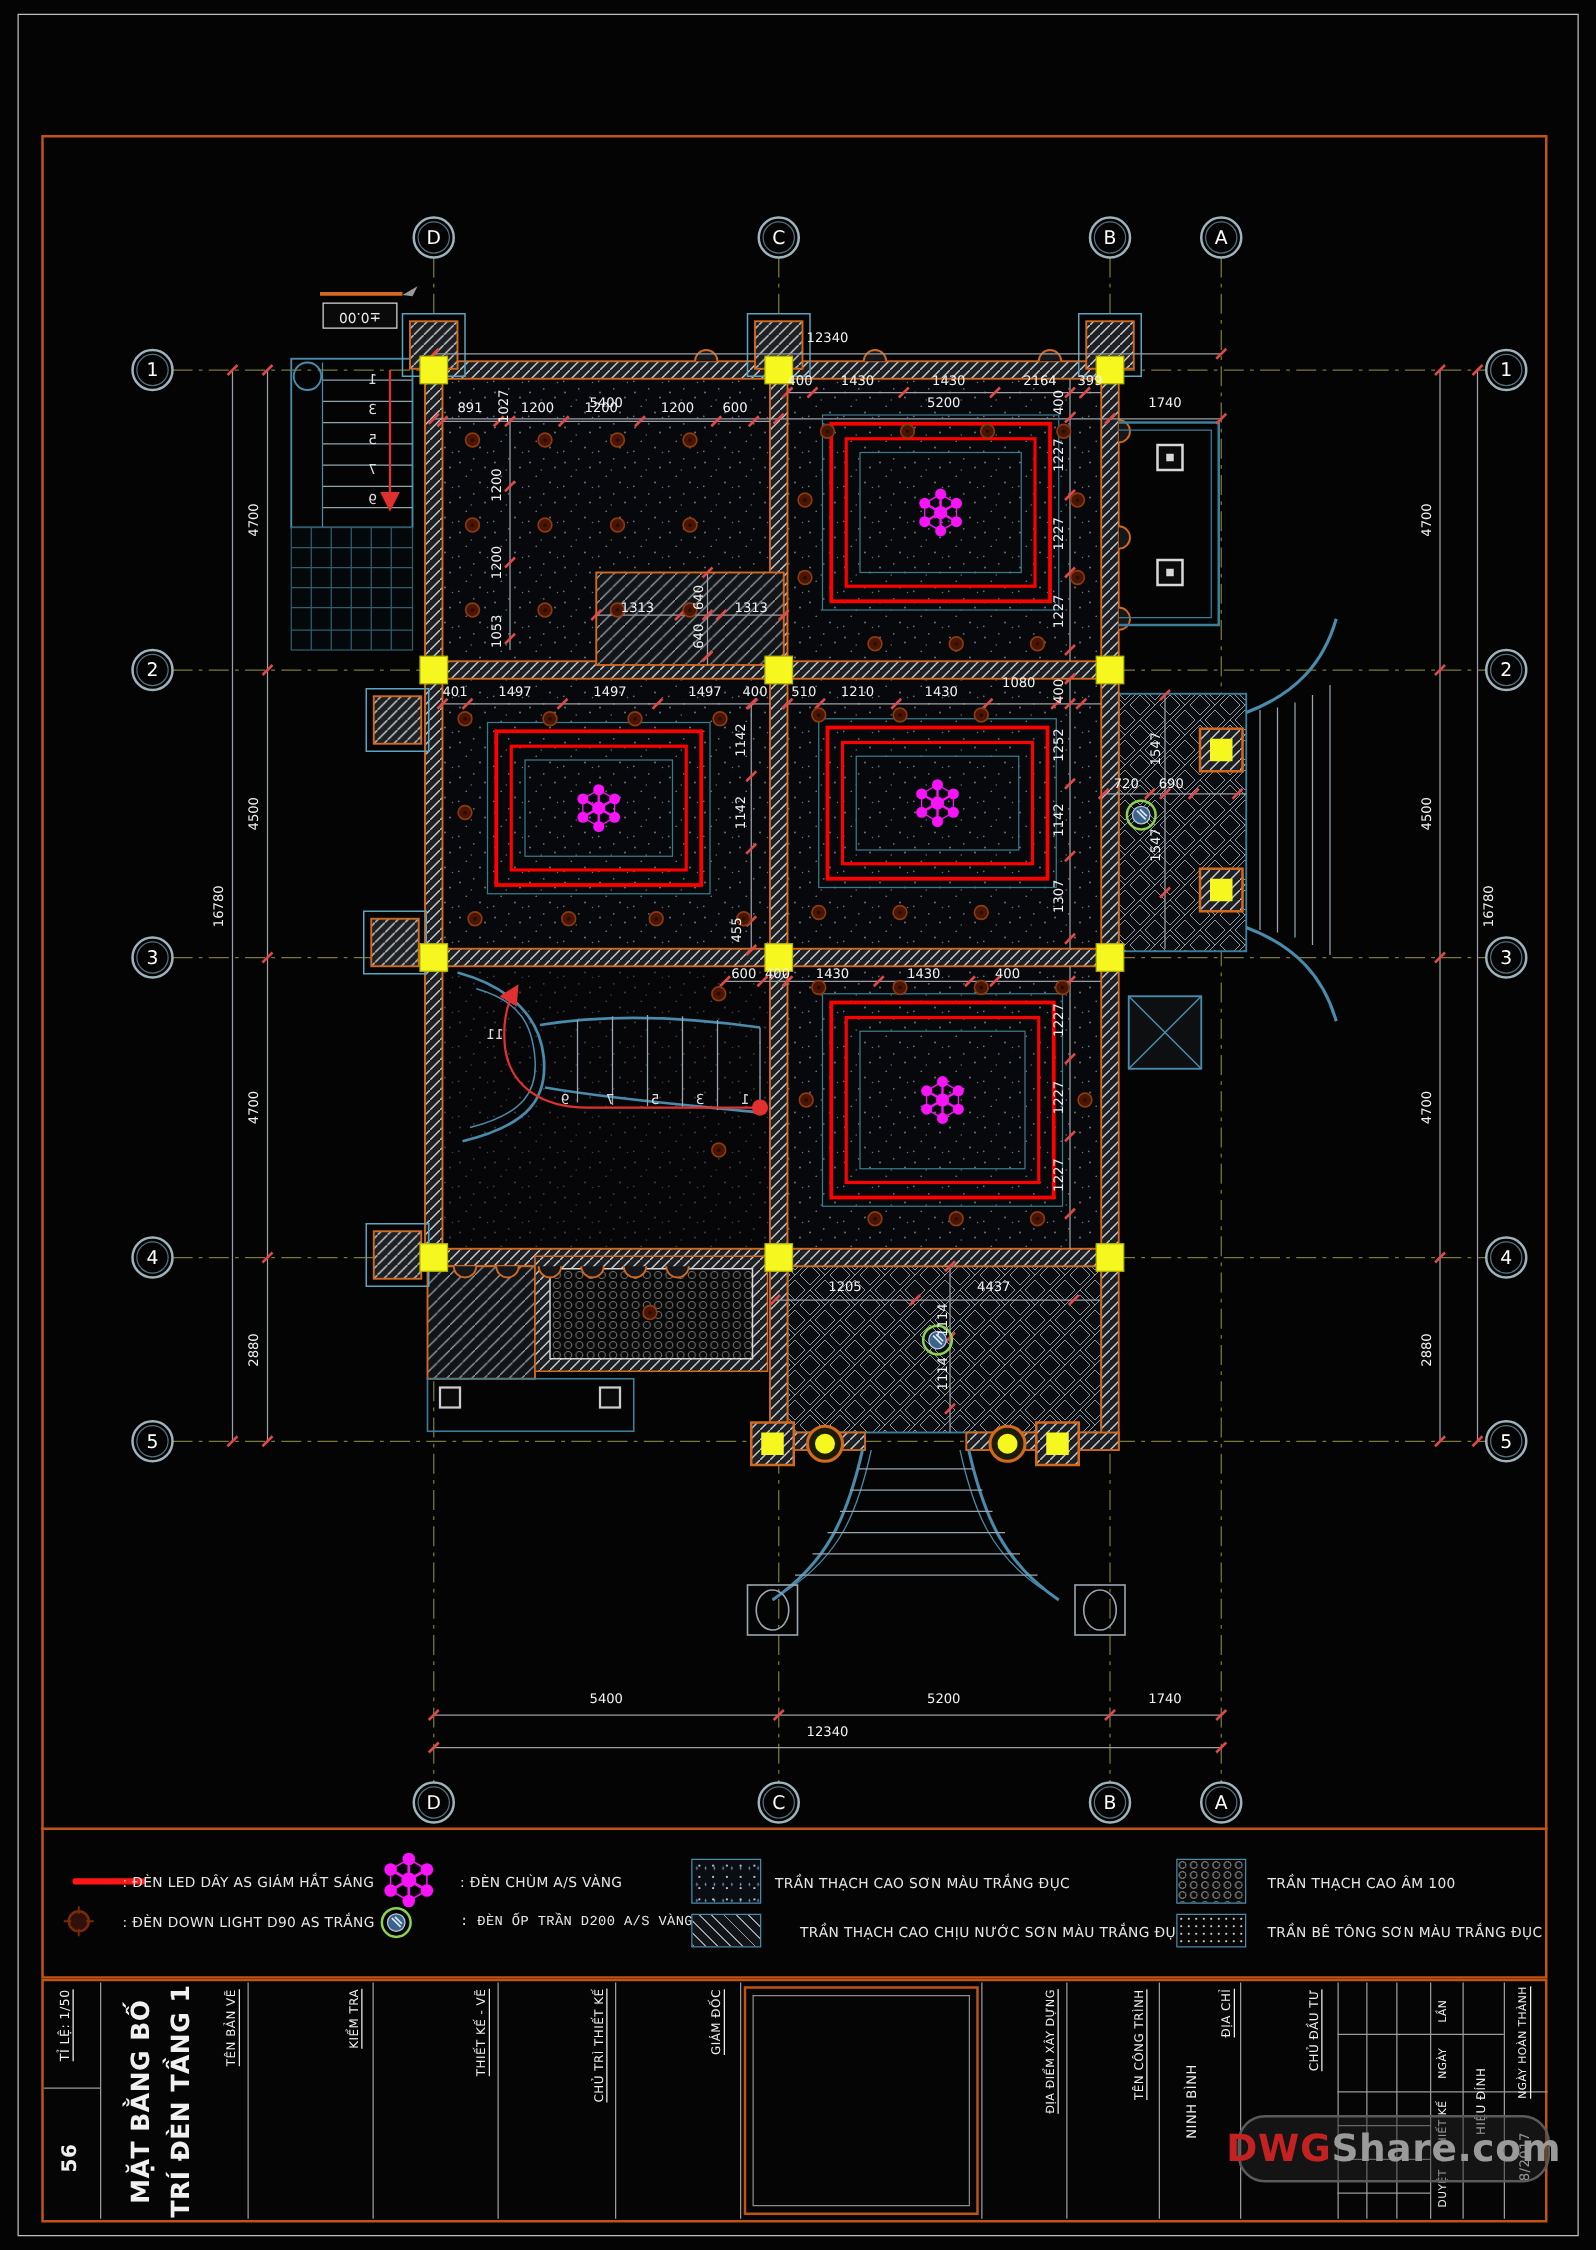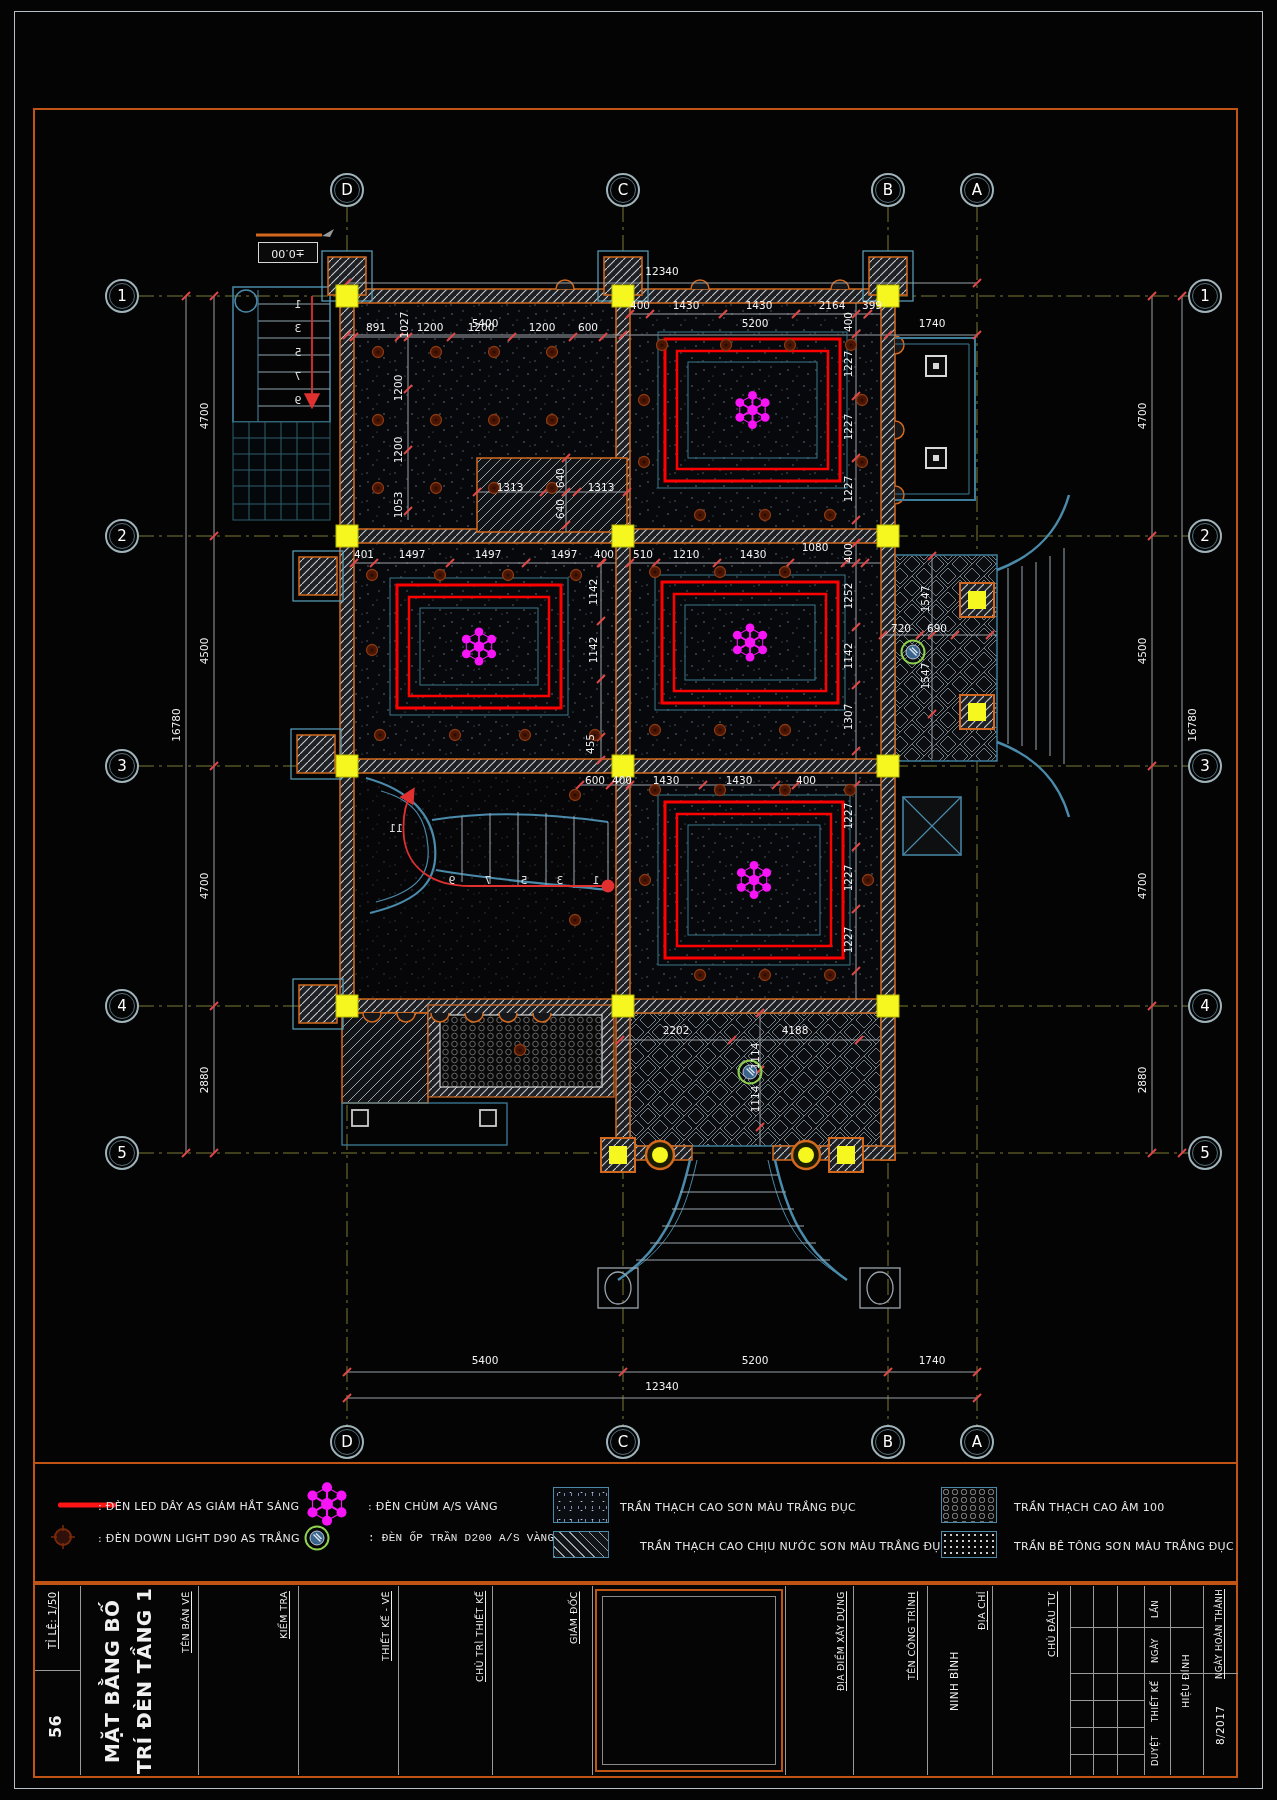--- a/index.html
+++ b/index.html
@@ -653,22 +653,22 @@
       <div class="lb" style="left: 666px; top: 780px;">1430</div>
       <div class="lb" style="left: 739px; top: 780px;">1430</div>
       <div class="lb" style="left: 806px; top: 780px;">400</div>
       <div class="lb r" style="left: 848px; top: 816px;">1227</div>
       <div class="lb r" style="left: 848px; top: 878px;">1227</div>
       <div class="lb r" style="left: 848px; top: 940px;">1227</div>
       <div class="lb" style="left: 901px; top: 628px; text-align: right;">720</div>
       <div class="lb r" style="left: 925px; top: 599px;">1547</div>
       <div class="lb" style="left: 937px; top: 628px;">690</div>
       <div class="lb r" style="left: 925px; top: 676px;">1547</div>
-      <div class="lb" style="left: 676px; top: 1030px;">2202</div>
-      <div class="lb" style="left: 795px; top: 1030px;">4188</div>
+      <div class="lb" style="left: 676px; top: 1030px;">1205</div>
+      <div class="lb" style="left: 795px; top: 1030px;">4437</div>
       <div class="lb r" style="left: 755px; top: 1056px;">1114</div>
       <div class="lb r" style="left: 755px; top: 1099px;">1114</div>
       <div class="lb m" style="left: 596px; top: 880px;">1</div>
       <div class="lb m" style="left: 560px; top: 880px;">3</div>
       <div class="lb m" style="left: 524px; top: 880px;">5</div>
       <div class="lb m" style="left: 488px; top: 880px;">7</div>
       <div class="lb m" style="left: 452px; top: 880px;">9</div>
       <div class="lb m" style="left: 396px; top: 828px;">11</div>
       <div class="lb m" style="left: 298px; top: 304px;">1</div>
       <div class="lb m" style="left: 298px; top: 328px;">3</div>
@@ -751,13 +751,17 @@
     <div class="vt end u" style="left:1046px;">CHỦ ĐẦU TƯ</div>
     <div class="vt mid" style="left:1150px;top:1594px;height:30px;font-size:8.5px;">LẦN</div>
     <div class="vt mid" style="left:1150px;top:1632px;height:38px;font-size:8.5px;">NGÀY</div>
     <div class="vt mid" style="left:1150px;top:1678px;height:46px;font-size:8.5px;">THIẾT KẾ</div>
     <div class="vt mid" style="left:1150px;top:1730px;height:42px;font-size:8.5px;">DUYỆT</div>
     <div class="vt mid" style="left:1180px;font-size:9.5px;">HIỆU ĐÍNH</div>
     <div class="vt end u" style="left:1214px;top:1589px;height:84px;font-size:8.5px;">NGÀY HOÀN THÀNH</div>
     <div class="vt mid" style="left:1214px;top:1690px;height:70px;font-size:10.5px;">8/2017</div>
   </div>
 
+  <div class="wm">
+    <span class="p1">DWG</span>
+      <span class="p2">Share.com</span>
+  </div>
 </div>
 
 </body></html>

